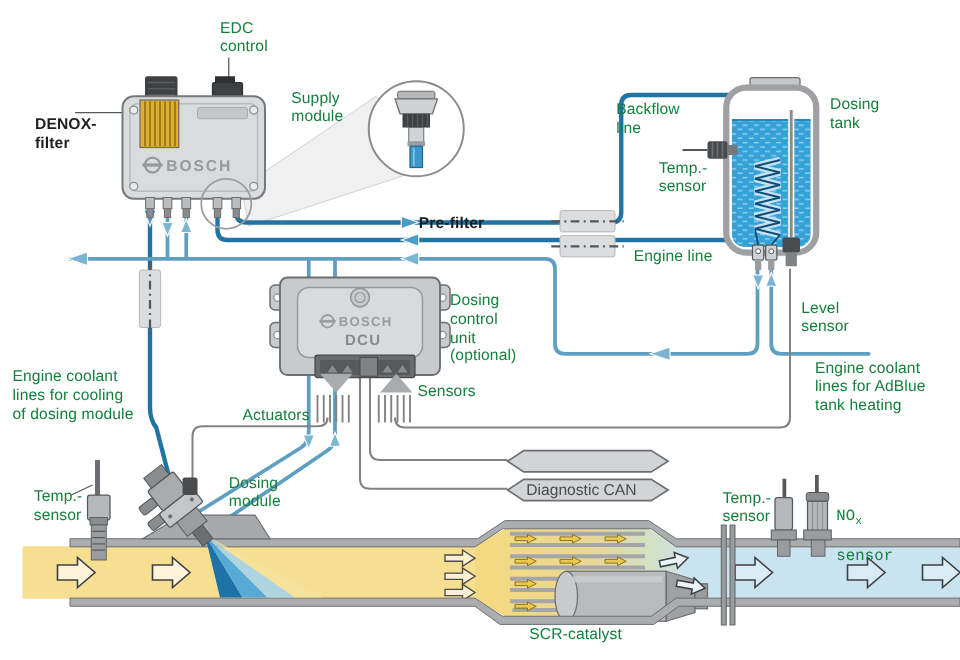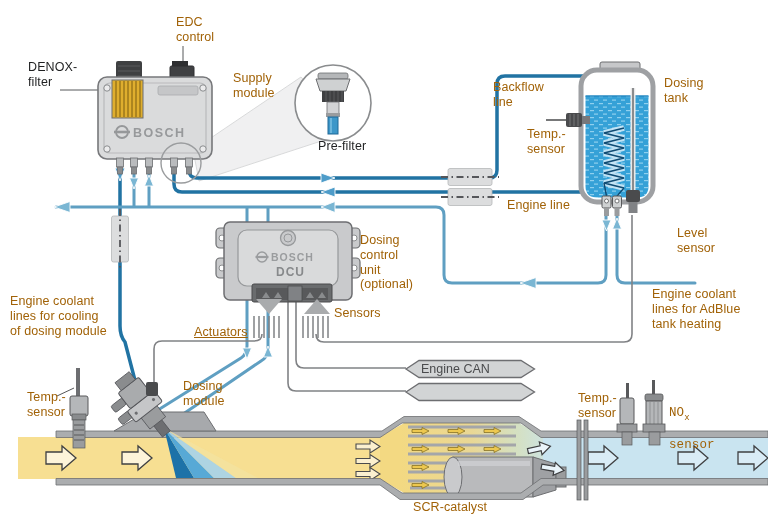--- a/index.html
+++ b/index.html
@@ -1,22 +1,22 @@
 <!DOCTYPE html>
 <html><head>
 <meta charset="utf-8">
 <style>
   html,body{margin:0;padding:0;background:#fff;}
   .stage{position:relative;width:768px;height:528px;overflow:hidden;background:#fff;
          font-family:"Liberation Sans",sans-serif;}
   .stage svg{position:absolute;left:0;top:0;}
-  .lbl{position:absolute;font-size:12.5px;line-height:1.18;color:#a16207;
+  .lbl{position:absolute;font-size:12.5px;line-height:1.18;color:#15803d;
        white-space:pre-line;letter-spacing:.1px;}
-  .lbl.bold{font-weight:normal;color:#1f2021;}
-  .lbl.center{text-align:left;}
+  .lbl.bold{font-weight:bold;color:#1f2021;margin-top:32px;}
+  .lbl.center{text-align:center;}
   .can-lbl{position:absolute;font-size:12.5px;color:#4a4b4d;line-height:17px;}
   sub{font-size:9px;}
 </style>
 </head>
 <body>
 
 <div class="stage">
 <svg width="768" height="528" viewBox="0 0 768 528">
   <defs>
     <pattern id="hatch" width="9" height="7" patternUnits="userSpaceOnUse">
@@ -326,37 +326,37 @@
     <rect x="649" y="432" width="11" height="13" fill="#9a9c9e" stroke="#58595b" stroke-width="0.7"></rect>
   </g>
 </svg>
 
 <div class="lbl" style="left:176px;top:15px;">EDC
 control</div>
 <div class="lbl bold" style="left:28px;top:60px;">DENOX-
 filter</div>
 <div class="lbl" style="left:209px;top:71px;margin-left:24px;">Supply
 module</div>
-<div class="lbl bold" style="left:294px;top:139px;padding-left:24px;">Pre-filter</div>
+<div class="lbl bold" style="left:311px;top:139px;padding-left:24px;">Pre-filter</div>
 <div class="lbl" style="left:493px;top:80px;">Backflow
 line</div>
 <div class="lbl" style="left:664px;top:76px;">Dosing
 tank</div>
 <div class="lbl" style="left:527px;top:127px;">Temp.-
 sensor</div>
 <div class="lbl" style="left:507px;top:198px;">Engine line</div>
-<div class="lbl" style="left:641px;top:226px;margin-left:36px;">Level
+<div class="lbl" style="left:641px;top:239px;">Level
 sensor</div>
 <div class="lbl" style="left:360px;top:233px;">Dosing
 control
 unit
 (optional)</div>
-<div class="lbl" style="left:194px;top:325px;text-decoration:underline;">Actuators</div>
+<div class="lbl" style="left:194px;top:325px;">Actuators</div>
 <div class="lbl" style="left:334px;top:306px;">Sensors</div>
-<div class="can-lbl" style="left:421px;top:361px;width:110px;">Engine CAN</div>
+<div class="can-lbl" style="left:421px;top:384px;width:110px;">Diagnostic CAN</div>
 <div class="lbl" style="left:10px;top:294px;">Engine coolant
 lines for cooling
 of dosing module</div>
 <div class="lbl" style="left:27px;top:390px;">Temp.-
 sensor</div>
 <div class="lbl" style="left:183px;top:379px;">Dosing
 module</div>
 <div class="lbl" style="left:652px;top:287px;">Engine coolant
 lines for AdBlue
 tank heating</div>

